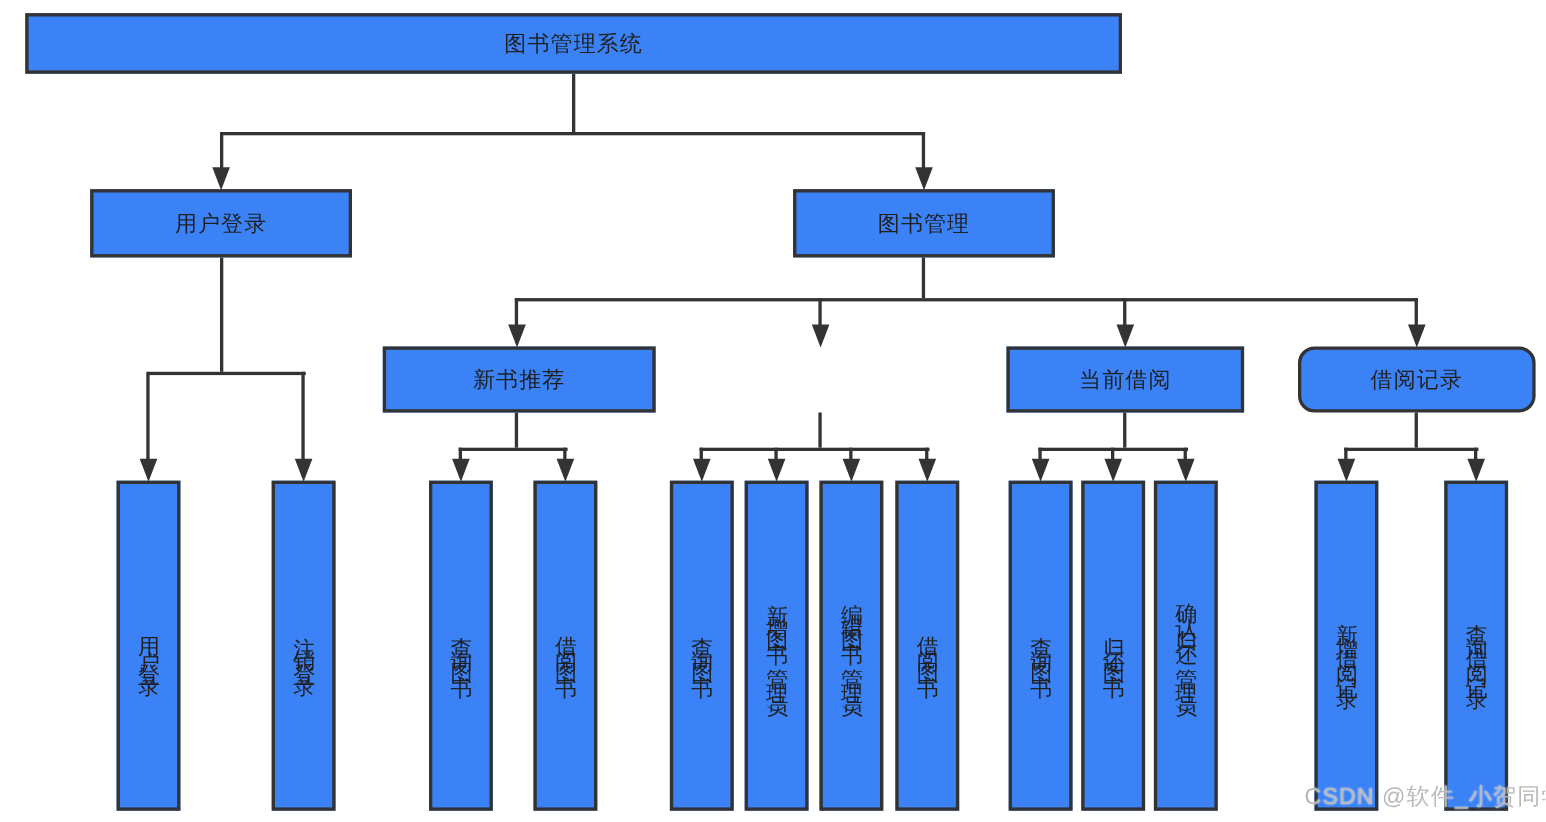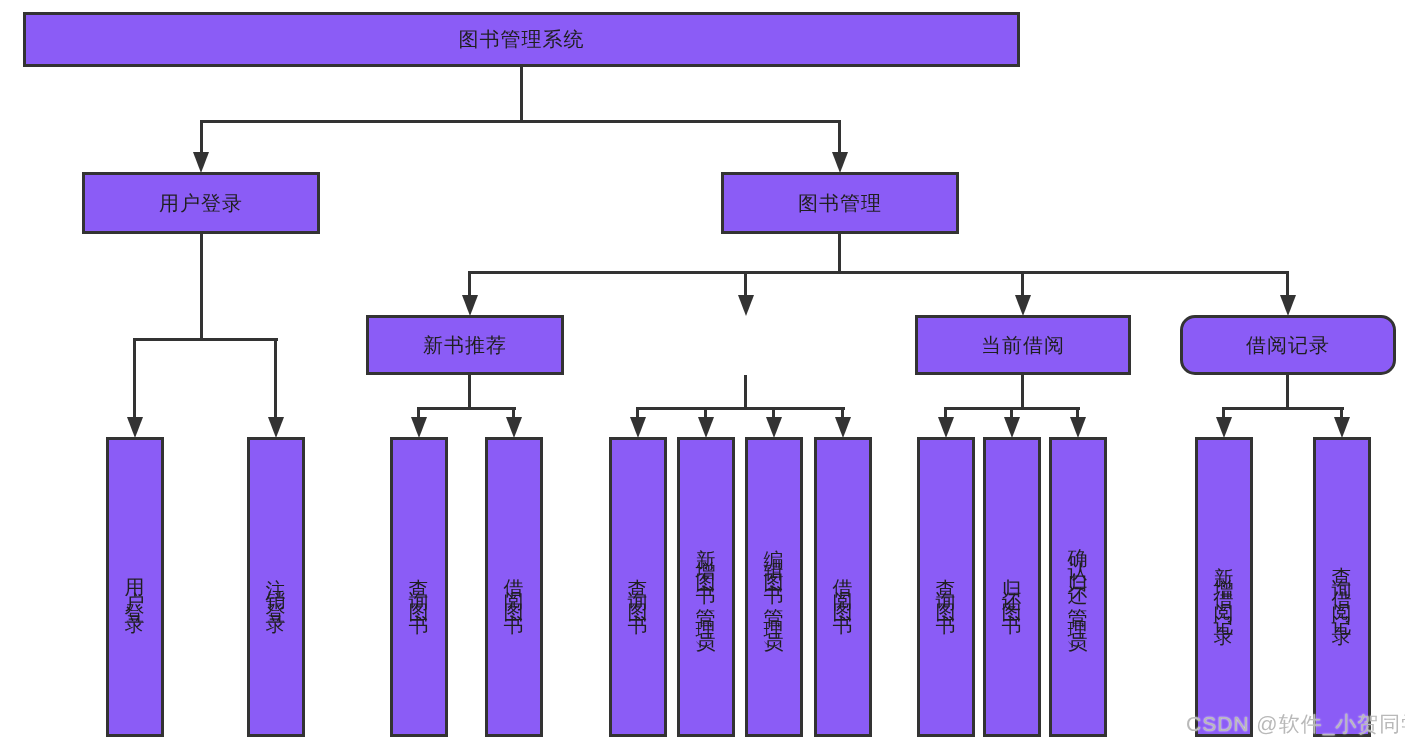--- a/index.html
+++ b/index.html
@@ -8,21 +8,21 @@
     width: 1405px;
     height: 747px;
     background: #ffffff;
     overflow: hidden;
     font-family: "Liberation Sans", "DejaVu Sans", sans-serif;
   }
   .box {
     position: absolute;
     box-sizing: border-box;
     border: 3px solid #333333;
-    background: #8b5cf6;
+    background: #3b82f6;
     display: flex;
     align-items: center;
     justify-content: center;
     color: #1f1f1f;
     font-size: 20px;
     letter-spacing: 1px;
     z-index: 2;
   }
   .vtext {
     writing-mode: vertical-rl;
@@ -99,21 +99,21 @@
   <div class="hline" style="left:468px; top:271px; width:821px;"></div>
   <div class="vline" style="left:468px; top:271px; height:28px;"></div>
   <div class="arrowhead" style="left:462px; top:295px;"></div>
   <div class="vline" style="left:744px; top:271px; height:28px;"></div>
   <div class="arrowhead" style="left:738px; top:295px;"></div>
   <div class="vline" style="left:1021px; top:271px; height:28px;"></div>
   <div class="arrowhead" style="left:1015px; top:295px;"></div>
   <div class="vline" style="left:1286px; top:271px; height:28px;"></div>
   <div class="arrowhead" style="left:1280px; top:295px;"></div>
 
-  <div class="box" style="left:366px; top:315px; width:198px; height:60px;">
+  <div class="box" style="left:348px; top:315px; width:248px; height:60px;">
     <span>新书推荐</span>
   </div>
   <div class="box" style="left:915px; top:315px; width:216px; height:60px;">
     <span>当前借阅</span>
   </div>
   <div class="box" style="left:1180px; top:315px; width:216px; height:60px;border-radius:15px;">
     <span>借阅记录</span>
   </div>
 
   <div class="vline" style="left:468px; top:375px; height:32px;"></div>

